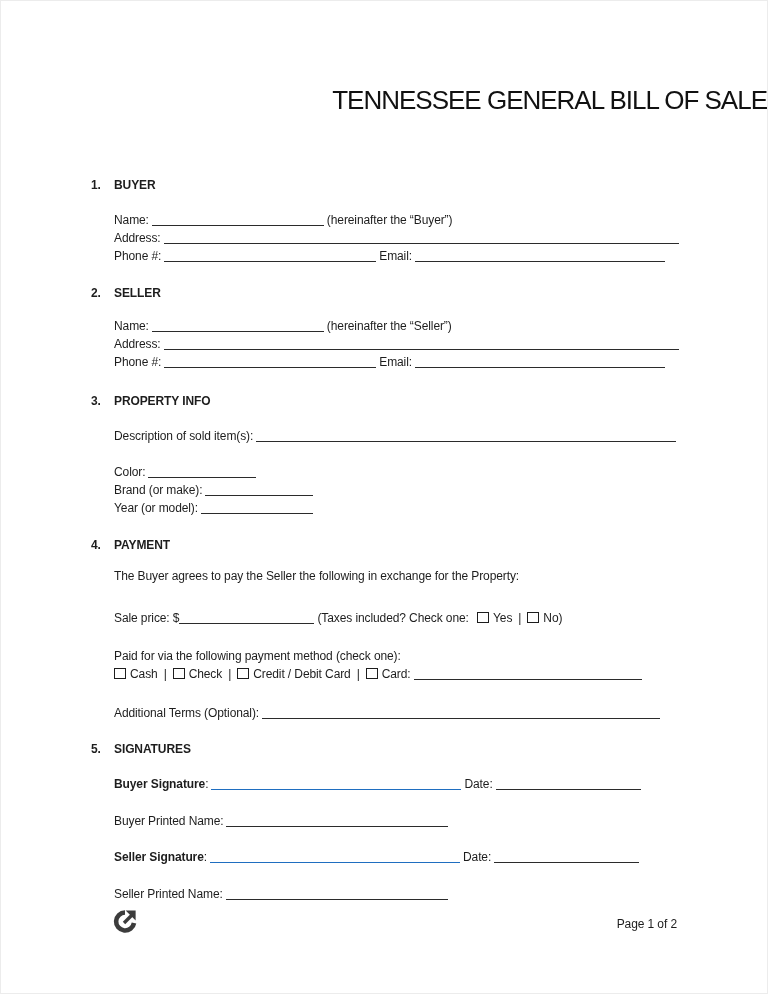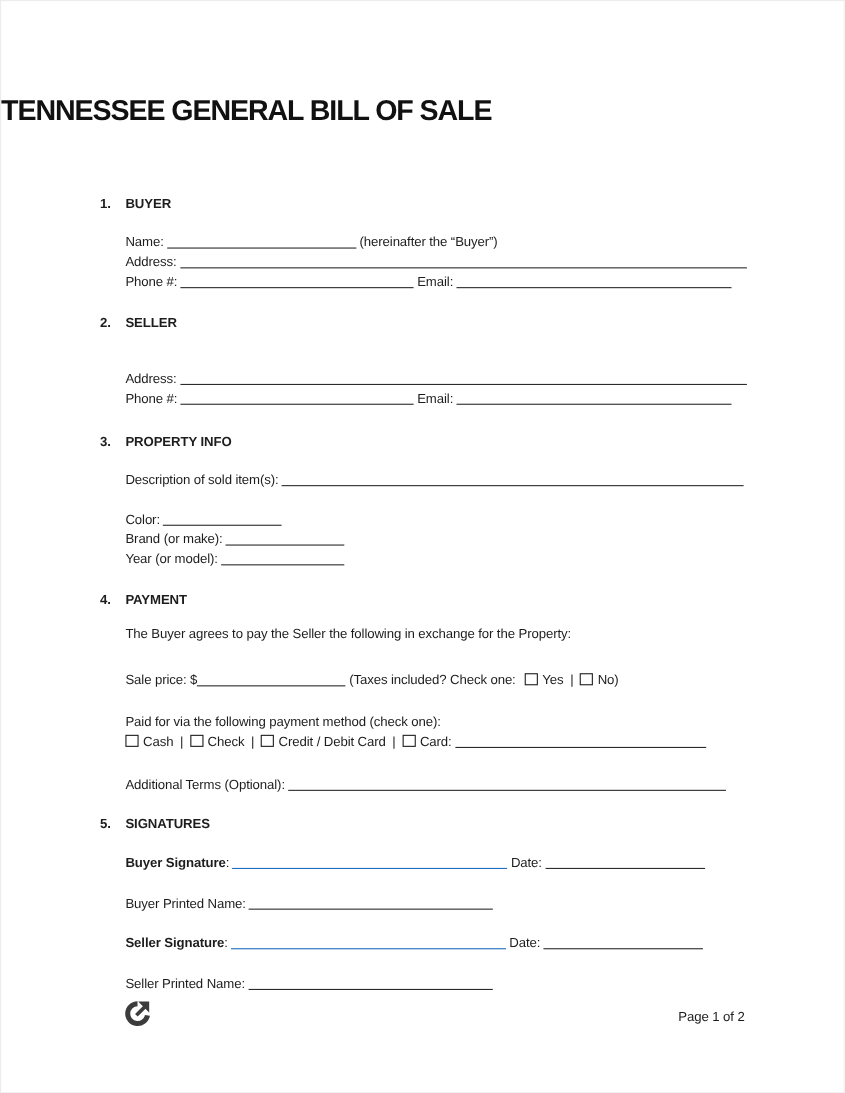--- a/index.html
+++ b/index.html
@@ -13,21 +13,21 @@
     font-size:12px;
     color:var(--ink,#1d1d1d);
     letter-spacing:-0.1px;
     overflow:hidden;
   }
   .row{position:absolute;left:113px;white-space:nowrap;line-height:15px;}
   .heading{position:absolute;left:90px;font-weight:700;white-space:nowrap;line-height:15px;}
   .heading .num{display:inline-block;width:23px;}
   .title{
     position:absolute;left:0;right:0;top:84px;
-    text-align:left;font-weight:700;font-size:26px;
+    text-align:right;font-weight:400;font-size:26px;
     letter-spacing:-1px;color:#111;
   }
   .line{
     display:inline-block;height:12px;
     border-bottom:1px solid var(--line,#2b2b2b);
     vertical-align:-2px;margin:0 3px 0 3px;
   }
   .line.blue{border-bottom:1.6px solid var(--sig-blue,#1f6ec0);}
   .cb{
     display:inline-block;width:10px;height:9px;
@@ -55,20 +55,23 @@
   </div>
   <div class="row" style="top:230px">
     <span>Address:</span><span class="line" style="width:515px"></span>
   </div>
   <div class="row" style="top:248px">
     <span>Phone #:</span><span class="line" style="width:212px"></span><span>Email:</span><span class="line" style="width:250px"></span>
   </div>
 
   <div class="heading" style="top:285px">
     <span class="num">2.</span><span>SELLER</span>
+  </div>
+  <div class="row" style="top:318px">
+    <span>Name:</span><span class="line" style="width:172px"></span><span>(hereinafter the “Seller”)</span>
   </div>
   <div class="row" style="top:336px">
     <span>Address:</span><span class="line" style="width:515px"></span>
   </div>
   <div class="row" style="top:354px">
     <span>Phone #:</span><span class="line" style="width:212px"></span><span>Email:</span><span class="line" style="width:250px"></span>
   </div>
 
   <div class="heading" style="top:393px">
     <span class="num">3.</span><span>PROPERTY INFO</span>

